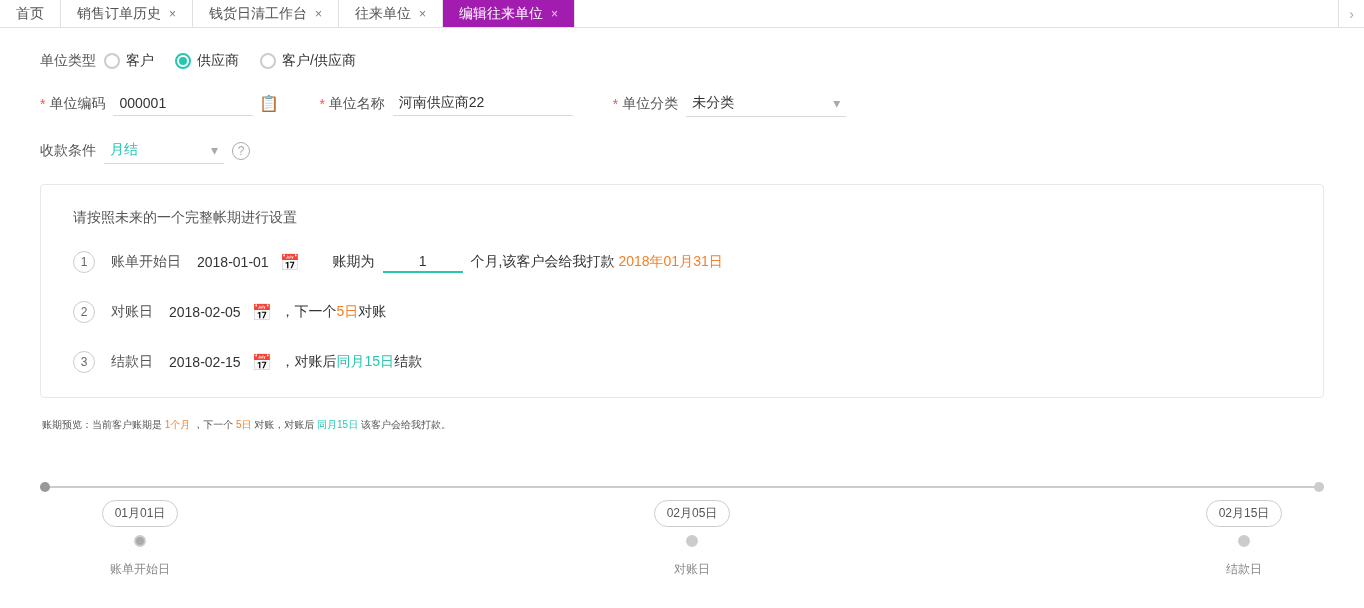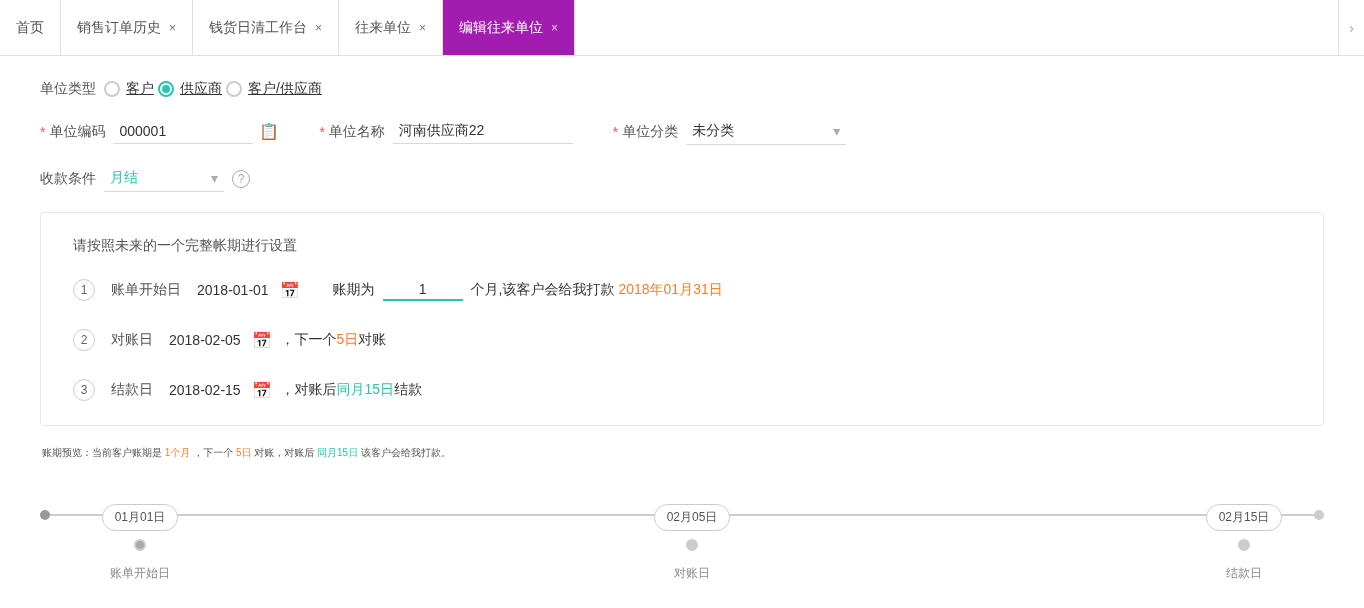--- a/index.html
+++ b/index.html
@@ -1,21 +1,21 @@
 <!DOCTYPE html>
 <html><head>
   <meta charset="utf-8">
   <style>
     * { box-sizing: border-box; margin: 0; padding: 0; }
     body { font-family: 'PingFang SC', 'Microsoft YaHei', sans-serif; font-size: 14px; color: #333; background: #f5f5f5; }
 
     
     .tabs-bar {
       display: flex; align-items: stretch; background: #fff;
-      border-bottom: 1px solid #e0e0e0; height: 56px;
+      border-bottom: 1px solid #e0e0e0; height: 28px;
     }
     .tab-item {
       display: flex; align-items: center; padding: 0 16px; cursor: pointer;
       font-size: 14px; color: #555; border-right: 1px solid #e0e0e0;
       white-space: nowrap; position: relative; user-select: none;
     }
     .tab-item.active {
       background: #a21caf; color: #fff;
     }
     .tab-item .close-btn {
@@ -39,21 +39,21 @@
     }
     .form-item {
       display: flex; align-items: center; margin-right: 40px;
     }
     .form-label {
       color: #555; white-space: nowrap; margin-right: 8px;
     }
     .required-star { color: #ff4d4f; margin-right: 4px; }
 
     
-    .radio-group { display: flex; gap: 4px; text-decoration: underline; }
+    .radio-group { display: flex; gap: 21px; }
     .radio-item { display: flex; align-items: center; gap: 6px; cursor: pointer; }
     .radio-circle {
       width: 16px; height: 16px; border-radius: 50%; border: 2px solid #ccc;
       display: flex; align-items: center; justify-content: center;
     }
     .radio-circle.checked { border-color: #26c6b0; }
     .radio-circle.checked::after {
       content: ''; width: 8px; height: 8px; border-radius: 50%; background: #26c6b0;
     }
 
@@ -133,20 +133,21 @@
     }
     .tl-dot {
       width: 12px; height: 12px; border-radius: 50%; background: #ccc;
       border: 2px solid #ccc; margin-bottom: 6px;
     }
     .tl-dot.start { background: #aaa; }
     .tl-badge {
       background: #fff; border: 1px solid #ccc; border-radius: 20px;
       padding: 4px 12px; font-size: 12px; color: #555; white-space: nowrap;
       margin-bottom: 8px;
+      margin-top: 24px;
     }
     .tl-label { font-size: 12px; color: #888; margin-top: 8px; white-space: nowrap; }
 
     .tl-end-dot {
       width: 10px; height: 10px; border-radius: 50%; background: #ccc;
       position: absolute; right: 0; top: 26px;
     }
     .tl-start-dot {
       width: 10px; height: 10px; border-radius: 50%; background: #999;
       position: absolute; left: 0; top: 26px;

